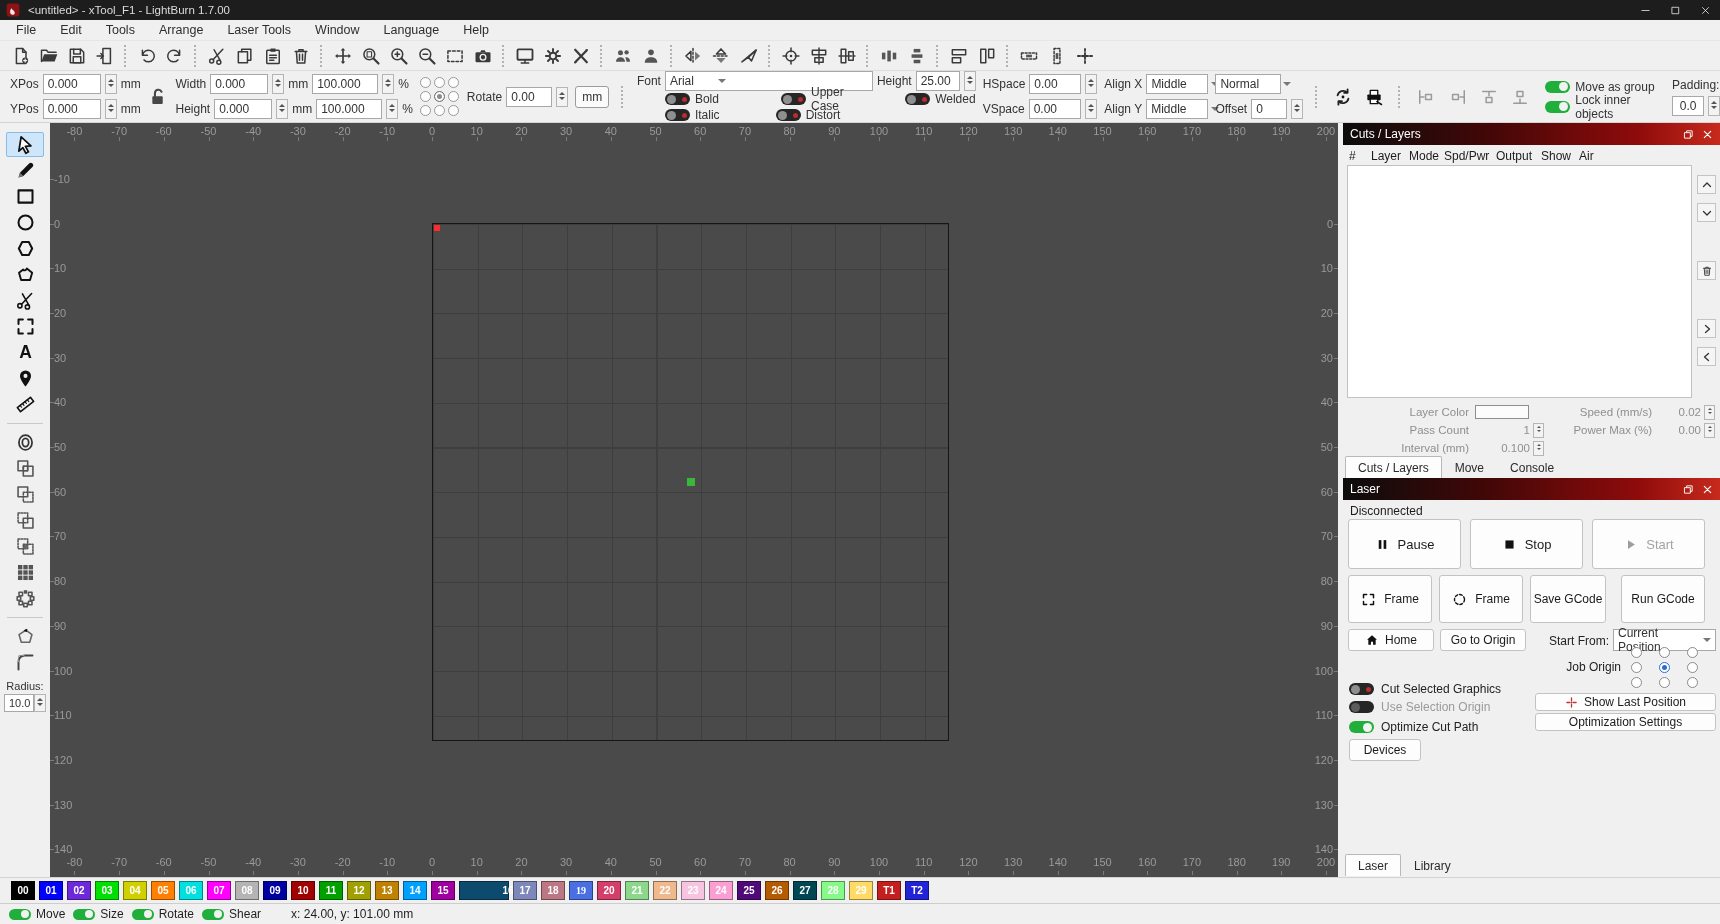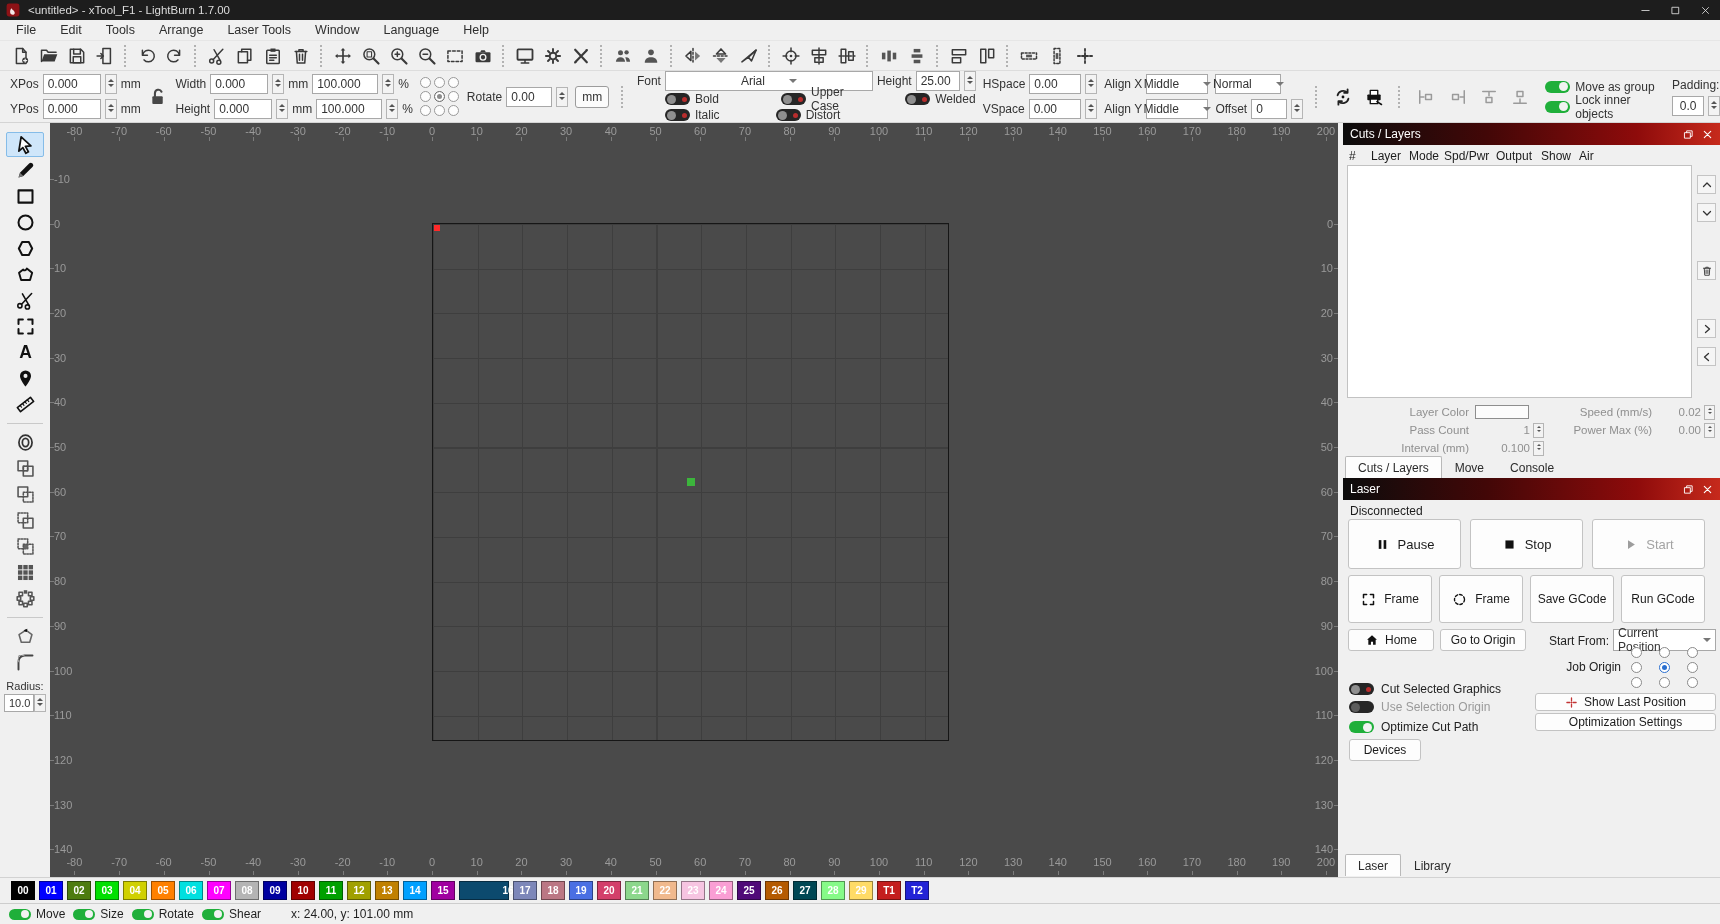--- a/index.html
+++ b/index.html
@@ -25,21 +25,21 @@
 .vsep{width:4px;height:22px;border-left:2px dotted #b2b2b2;margin:0 5px}
 
 #toolbar2{position:absolute;left:0;top:70px;width:1720px;height:53px;background:#f0f0f0;border-top:1px solid #ddd;border-bottom:1px solid #d4d4d4;display:flex;align-items:center;padding-left:10px;gap:7px}
 .t2col{display:flex;flex-direction:column;gap:5px}
 .t2row{display:flex;align-items:center;gap:4px;height:20px}
 .lb{font-size:12px;color:#333;white-space:nowrap}
 .fld{background:#fff;border:1px solid #a8a8a8;height:20px;display:flex;align-items:center;padding:0 4px;font-size:12px;color:#333;white-space:nowrap}
 .sp{width:12px;height:20px;display:flex;flex-direction:column;align-items:center;justify-content:center;gap:2px;background:#f3f3f3;border:1px solid #b5b5b5}
 .sp b{width:0;height:0;border:3px solid transparent;border-bottom-color:#555;display:block;margin-top:-2px}
 .sp b.dn{border-bottom-color:transparent;border-top-color:#555;margin-top:0}
-.dd{background:#fff;border:1px solid #a8a8a8;height:20px;display:flex;align-items:center;justify-content:center;font-size:12px;color:#333;padding:0 4px;gap:24px}
+.dd{background:#fff;border:1px solid #a8a8a8;height:20px;display:flex;align-items:center;justify-content:flex-start;font-size:12px;color:#333;padding:0 4px;gap:24px}
 .caret{width:0;height:0;border:4px solid transparent;border-top-color:#777;margin-top:4px;flex:none}
 .tg{width:25px;height:12px;border-radius:6px;background:#262626;position:relative;flex:none;display:inline-block}
 .tg i{position:absolute;top:1.5px;width:9px;height:9px;border-radius:50%}
 .tg.off i{left:2px;background:#8f8f8f}
 .tg.off::after{content:"";position:absolute;right:3px;top:3.5px;width:5px;height:5px;border-radius:50%;background:#b92d2d}
 .tg.dis i{left:2px;background:#5c5c5c}
 .tg.on{background:#1faf3a}
 .tg.on i{right:2px;background:#f2f2f2}
 .tgrow{display:flex;align-items:center;gap:5px;height:15px;font-size:12px;color:#333}
 .anchor{display:grid;grid-template-columns:repeat(3,12px);grid-auto-rows:12px;gap:2px}
@@ -1256,21 +1256,21 @@
       <span>Frame</span>
     </button>
   <button class="bbtn" style="left:96px;top:452px;width:84px;height:48px;font-size:12px">
       <span class="ic">
         <svg viewBox="0 0 24 24" width="100%" height="100%" fill="none" stroke="#3a3a3a" stroke-width="1.8" stroke-linecap="round" stroke-linejoin="round">
           <circle cx="12" cy="12" r="8" stroke="#111" stroke-width="2.2" stroke-dasharray="4.2 3.2"></circle>
         </svg>
       </span>
       <span>Frame</span>
     </button>
-  <button class="bbtn" style="left:187px;top:452px;width:84px;height:48px;font-size:12px">
+  <button class="bbtn" style="left:187px;top:452px;width:76px;height:48px;font-size:12px">
       <span>Save GCode</span>
     </button>
   <button class="bbtn" style="left:278px;top:452px;width:84px;height:48px;font-size:12px">
       <span>Run GCode</span>
     </button>
   <button class="smbtn" style="left:5px;top:506px;width:86px;height:22px">
       <span class="ic">
         <svg viewBox="0 0 24 24" width="100%" height="100%" fill="none" stroke="#3a3a3a" stroke-width="1.8" stroke-linecap="round" stroke-linejoin="round">
           <path d="M3.5 11.5 12 4l8.5 7.5h-2.2V20h-4.5v-5h-3.6v5H5.7v-8.5z" fill="#111" stroke="none"></path>
         </svg>
@@ -1332,38 +1332,38 @@
     </button>
   <div class="tabs" style="left:2px;top:731px" id="laser-tabs">
       <span class="tab active">Laser</span>
       <span class="tab">Library</span>
     </div>
 </div>
 
 <div id="palette">
     <span class="sw" style="background: rgb(0, 0, 0);">00</span>
     <span class="sw" style="background: rgb(0, 0, 255);">01</span>
-    <span class="sw" style="background: #4d7c0f;">02</span>
+    <span class="sw" style="background: #6d28d9;">02</span>
     <span class="sw" style="background: rgb(0, 224, 0);">03</span>
     <span class="sw" style="background: rgb(208, 208, 0);">04</span>
     <span class="sw" style="background: rgb(255, 128, 0);">05</span>
     <span class="sw" style="background: rgb(0, 224, 224);">06</span>
     <span class="sw" style="background: rgb(255, 0, 255);">07</span>
     <span class="sw" style="background: rgb(180, 180, 180);">08</span>
     <span class="sw" style="background: rgb(0, 0, 160);">09</span>
     <span class="sw" style="background: rgb(160, 0, 0);">10</span>
     <span class="sw" style="background: rgb(0, 160, 0);">11</span>
     <span class="sw" style="background: rgb(160, 160, 0);">12</span>
     <span class="sw" style="background: rgb(192, 128, 0);">13</span>
     <span class="sw" style="background: rgb(0, 160, 255);">14</span>
     <span class="sw" style="background: rgb(160, 0, 160);">15</span>
     <span class="sw" style="background: #0c4a6e; padding-left: 48px;">16</span>
     <span class="sw" style="background: rgb(125, 135, 185);">17</span>
     <span class="sw" style="background: rgb(187, 119, 132);">18</span>
-    <span class="sw" style="background: rgb(74, 111, 227);">19</span>
+    <span class="sw" style="background: rgb(74, 111, 227); font-family: Liberation Serif, serif;">19</span>
     <span class="sw" style="background: rgb(211, 63, 106);">20</span>
     <span class="sw" style="background: rgb(140, 215, 140);">21</span>
     <span class="sw" style="background: rgb(240, 185, 141);">22</span>
     <span class="sw" style="background: rgb(246, 196, 225);">23</span>
     <span class="sw" style="background: rgb(250, 158, 212);">24</span>
     <span class="sw" style="background: rgb(80, 10, 120);">25</span>
     <span class="sw" style="background: rgb(180, 90, 0);">26</span>
     <span class="sw" style="background: rgb(0, 71, 84);">27</span>
     <span class="sw" style="background: rgb(134, 250, 136);">28</span>
     <span class="sw" style="background: rgb(255, 219, 102);">29</span>

